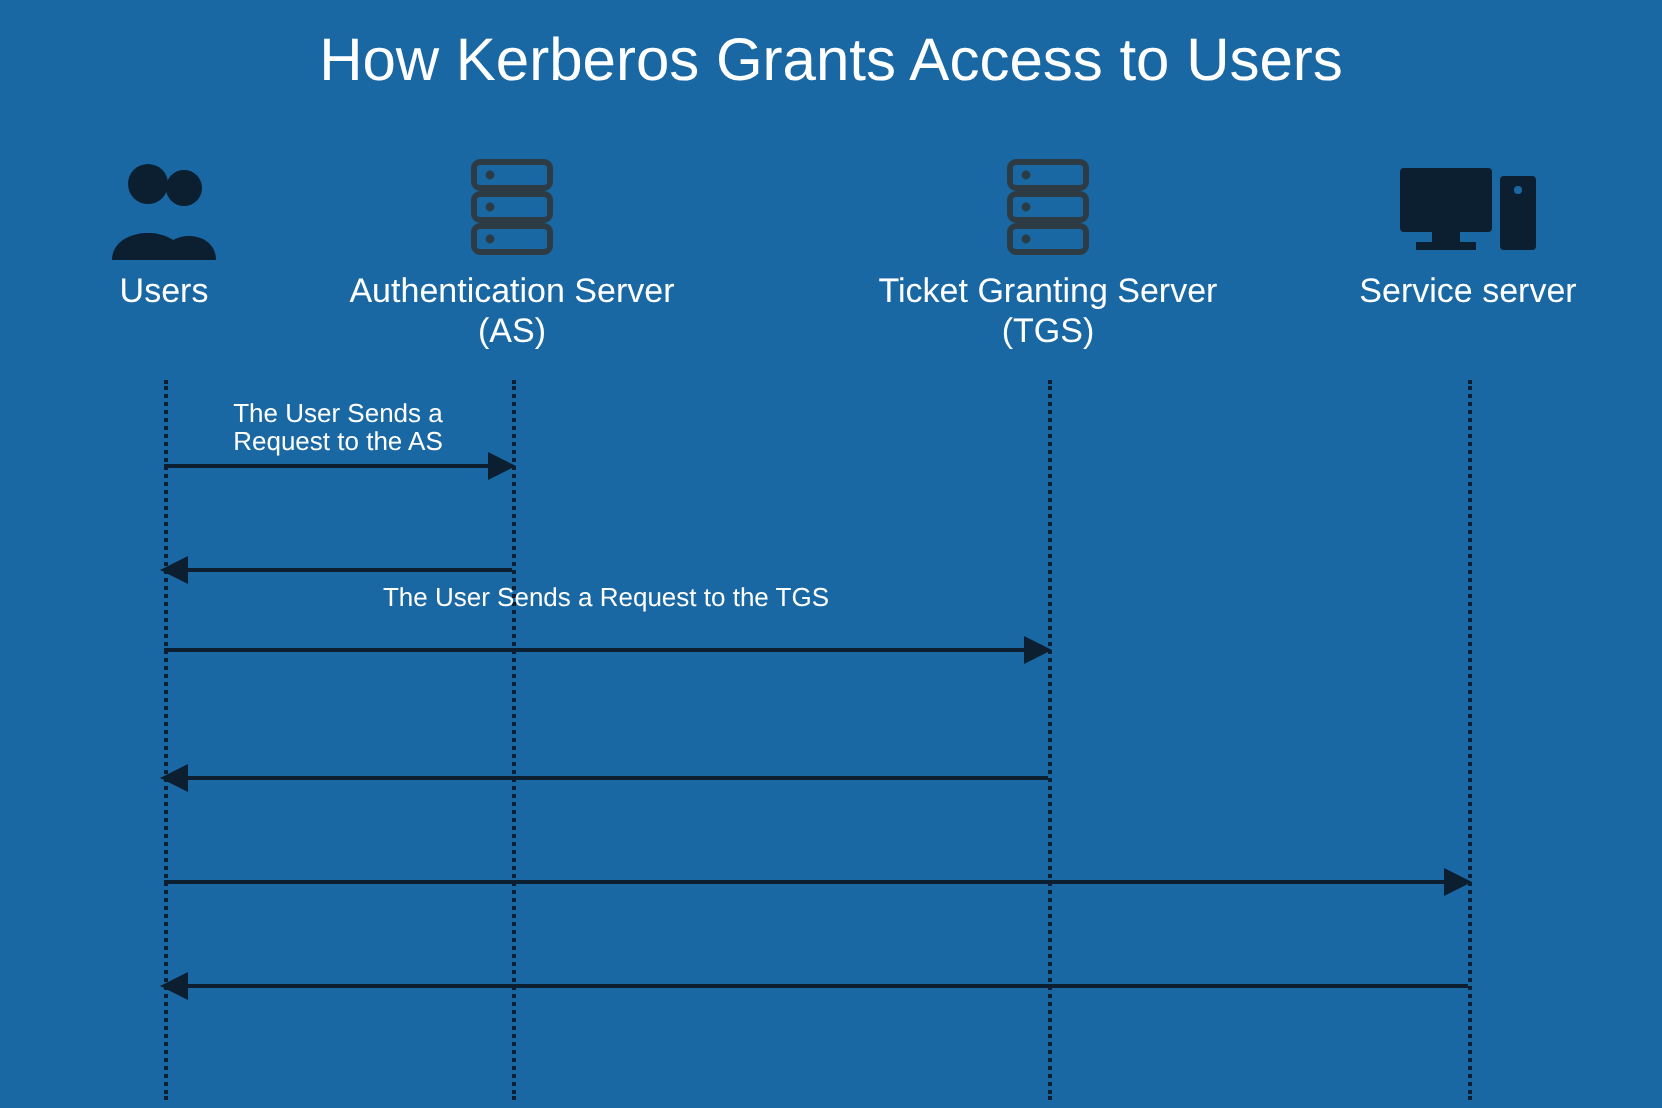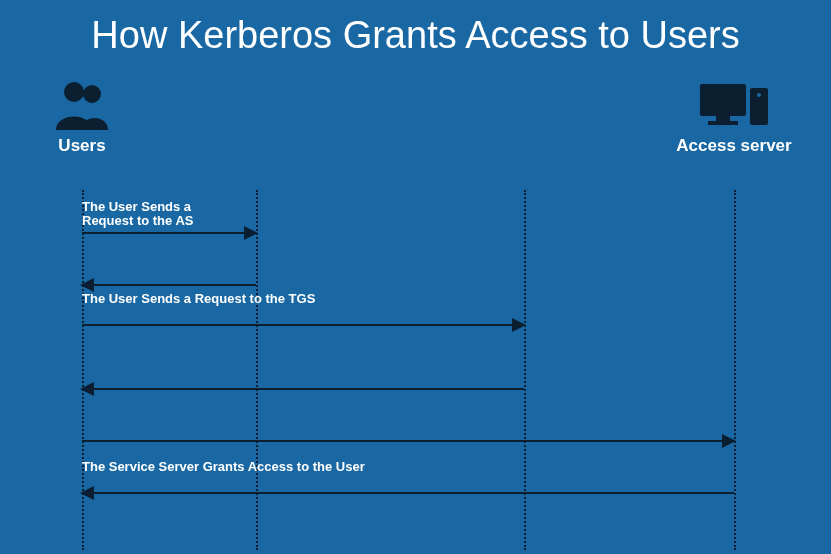--- a/index.html
+++ b/index.html
@@ -6,32 +6,31 @@
   body {
     width: 831px;
     height: 554px;
     background: #1968a3;
     font-family: Arial, sans-serif;
     position: relative;
     overflow: hidden;
   }
   .title {
     color: #fff;
-    font-size: 38px;
+    font-size: 30px;
     text-align: center;
     padding-top: 14px;
     font-weight: normal;
   }
   .stage {
     position: absolute;
     top: 70px;
     left: 0;
     width: 831px;
     height: 480px;
-    font-weight: bold;
   }
   .actor {
     position: absolute;
     top: 0;
     width: 180px;
     text-align: center;
   }
   .actor .icon { height: 60px; display:flex; align-items:flex-end; justify-content:center; }
   .actor .label {
     color: #fff;
@@ -47,21 +46,21 @@
     height: 360px;
     border-left: 2px dotted #0b1f30;
   }
   .msg {
     position: absolute;
     height: 40px;
   }
   .msg .text {
     color: #fff;
     font-size: 13px;
-    text-align: left;
+    text-align: center;
     position: absolute;
     top: -18px;
     width: 100%;
     white-space: pre-line;
     line-height: 1.1;
   }
   .msg .line {
     position: absolute;
     top: 14px;
     left: 0;
@@ -94,35 +93,71 @@
           <circle cx="21" cy="12" r="10"></circle>
           <path d="M3 50 C3 32 39 32 39 50 Z"></path>
           <circle cx="39" cy="14" r="9"></circle>
           <path d="M28 50 C28 34 55 34 55 50 Z"></path>
         </g>
       </svg>
     </div>
     <div class="label">Users</div>
   </div>
 
+  <div class="actor" style="left:166px;">
+    <div class="icon">
+      <svg width="46" height="52" viewBox="0 0 46 52">
+        <g fill="none" stroke="#2d3b45" stroke-width="3">
+          <rect x="4" y="3" width="38" height="13" rx="3"></rect>
+          <rect x="4" y="19" width="38" height="13" rx="3"></rect>
+          <rect x="4" y="35" width="38" height="13" rx="3"></rect>
+        </g>
+        <g fill="#2d3b45">
+          <circle cx="12" cy="9.5" r="2.2"></circle>
+            <circle cx="12" cy="25.5" r="2.2"></circle>
+            <circle cx="12" cy="41.5" r="2.2"></circle>
+        </g>
+      </svg>
+    </div>
+    <div class="label">Authentication Server
+(AS)</div>
+  </div>
 
+  <div class="actor" style="left:434px;">
+    <div class="icon">
+      <svg width="46" height="52" viewBox="0 0 46 52">
+        <g fill="none" stroke="#2d3b45" stroke-width="3">
+          <rect x="4" y="3" width="38" height="13" rx="3"></rect>
+          <rect x="4" y="19" width="38" height="13" rx="3"></rect>
+          <rect x="4" y="35" width="38" height="13" rx="3"></rect>
+        </g>
+        <g fill="#2d3b45">
+          <circle cx="12" cy="9.5" r="2.2"></circle>
+            <circle cx="12" cy="25.5" r="2.2"></circle>
+            <circle cx="12" cy="41.5" r="2.2"></circle>
+        </g>
+      </svg>
+    </div>
+    <div class="label">Ticket Granting Server
+(TGS)</div>
+  </div>
 
   <div class="actor" style="left:644px;">
     <div class="icon">
       <svg width="72" height="52" viewBox="0 0 72 52">
         <g fill="#0b1f30">
           <rect x="2" y="6" width="46" height="32" rx="2"></rect>
           <rect x="18" y="38" width="14" height="5"></rect>
           <rect x="10" y="43" width="30" height="4"></rect>
           <rect x="52" y="10" width="18" height="37" rx="2"></rect>
         </g>
         <circle cx="61" cy="17" r="2" fill="#1968a3"></circle>
       </svg>
     </div>
-    <div class="label">Access server</div>
+    <div class="label">Service server</div>
   </div>
 
   <div class="lifeline" style="left:82px;"></div>
   <div class="lifeline" style="left:256px;"></div>
   <div class="lifeline" style="left:524px;"></div>
   <div class="lifeline" style="left:734px;"></div>
 
   <div id="messages">
       <div class="msg right" style="left: 82px; top: 148px; width: 174px;">
         <div class="text">The User Sends a
@@ -141,19 +176,18 @@
       </div>
       <div class="msg left" style="left: 82px; top: 304px; width: 442px;">
         <div class="line"></div>
         <div class="head"></div>
       </div>
       <div class="msg right" style="left: 82px; top: 356px; width: 652px;">
         <div class="line"></div>
         <div class="head"></div>
       </div>
       <div class="msg left" style="left: 82px; top: 408px; width: 652px;">
-        <div class="text">The Service Server Grants Access to the User</div>
         <div class="line"></div>
         <div class="head"></div>
       </div>
     </div>
 
 </div>
 
 </body></html>

